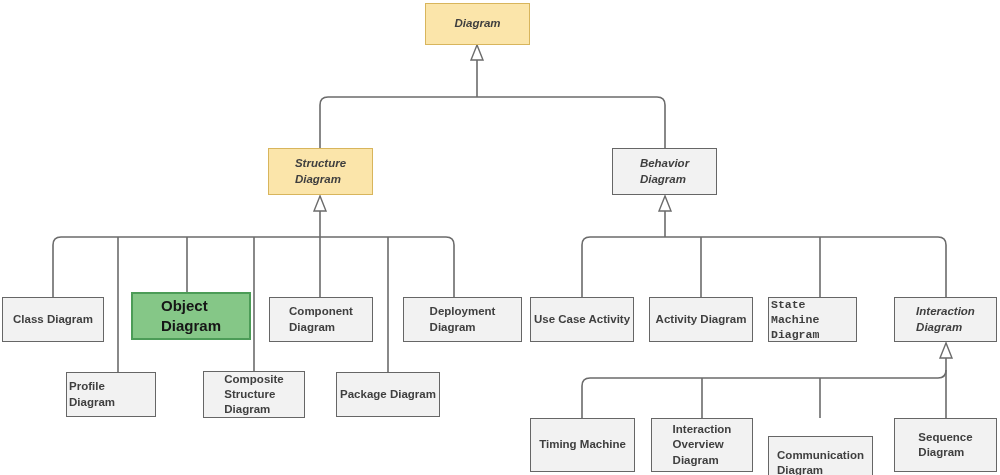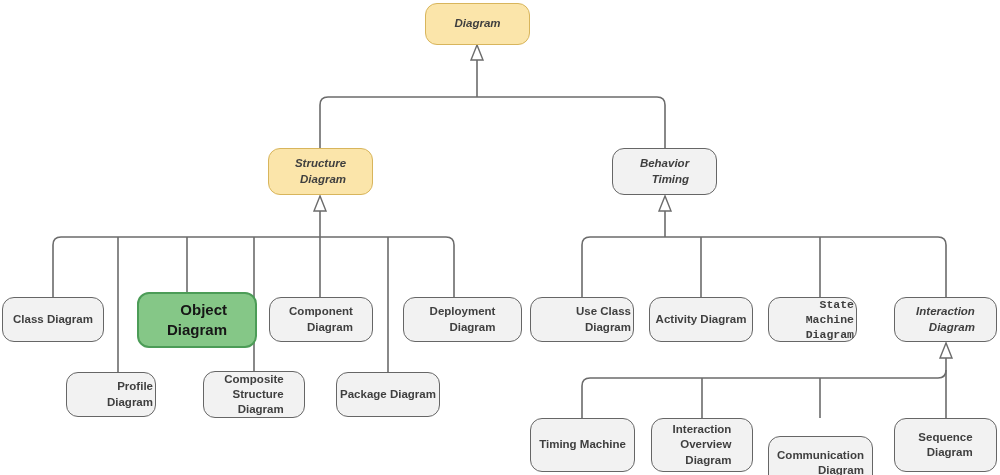--- a/index.html
+++ b/index.html
@@ -17,25 +17,25 @@
     --highlight-border:#4c9c57;
     --text:#3f3f3f;
   }
   #connectors{position:absolute;left:0;top:0;width:1000px;height:475px;}
   #connectors path.edge{stroke:var(--line);stroke-width:1.6;fill:none;}
   #connectors path.tri{stroke:var(--line);stroke-width:1.4;fill:#ffffff;}
   .box{
     position:absolute;
     box-sizing:border-box;
     display:flex;align-items:center;justify-content:center;
-    text-align:right;
+    text-align:left;
     white-space:pre-line;
     background:var(--node-fill);
     border:1.6px solid var(--node-border);
-    border-radius:12px;
+    border-radius:0;
     color:var(--text);
     font-size:11.5px;font-weight:700;
     line-height:1.32;
     padding:2px;
   }
   .box.category{
     background:var(--category-fill);
     border-color:var(--category-border);
     font-style:italic;
   }
@@ -78,42 +78,42 @@
   <path class="edge" d="M702,378 L702,418"></path>
   <path class="edge" d="M820,378 L820,418"></path>
 </svg>
 
 <div class="box category" style="left:425px;top:3px;width:105px;height:42px;">Diagram</div>
 
 <div class="box category" style="left:268px;top:148px;width:105px;height:47px;">Structure
 Diagram</div>
 
 <div class="box category" style="left:612px;top:148px;width:105px;height:47px;background:var(--node-fill);border-color:var(--node-border);">Behavior
-Timing</div>
+Diagram</div>
 
 <div class="box" style="left:2px;top:297px;width:102px;height:45px;">Class Diagram</div>
 
-<div class="box highlight" style="left:137px;top:292px;width:120px;height:56px;">Object
+<div class="box highlight" style="left:131px;top:292px;width:120px;height:48px;">Object
 Diagram</div>
 
 <div class="box" style="left:269px;top:297px;width:104px;height:45px;">Component
 Diagram</div>
 
 <div class="box" style="left:403px;top:297px;width:119px;height:45px;">Deployment
 Diagram</div>
 
 <div class="box" style="left:66px;top:372px;width:90px;height:45px;">Profile Diagram</div>
 
 <div class="box" style="left:203px;top:371px;width:102px;height:47px;">Composite
 Structure
 Diagram</div>
 
 <div class="box" style="left:336px;top:372px;width:104px;height:45px;">Package Diagram</div>
 
-<div class="box" style="left:530px;top:297px;width:104px;height:45px;">Use Class Diagram</div>
+<div class="box" style="left:530px;top:297px;width:104px;height:45px;">Use Case Activity</div>
 
 <div class="box" style="left:649px;top:297px;width:104px;height:45px;">Activity Diagram</div>
 
 <div class="box" style="left:768px;top:297px;width:89px;height:45px;font-family:Liberation Mono, monospace;">State Machine
 Diagram</div>
 
 <div class="box abstract" style="left:894px;top:297px;width:103px;height:45px;">Interaction
 Diagram</div>
 
 <div class="box" style="left:530px;top:418px;width:105px;height:54px;">Timing Machine</div>

